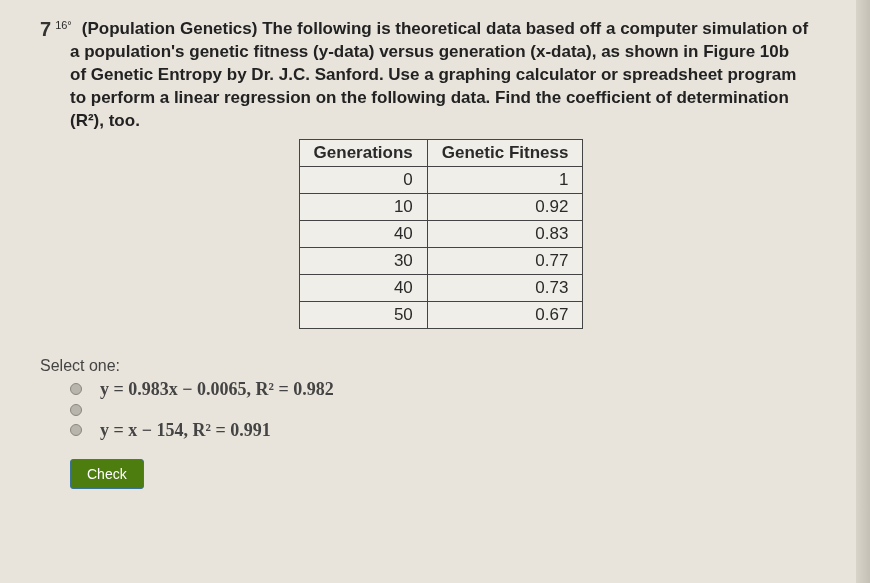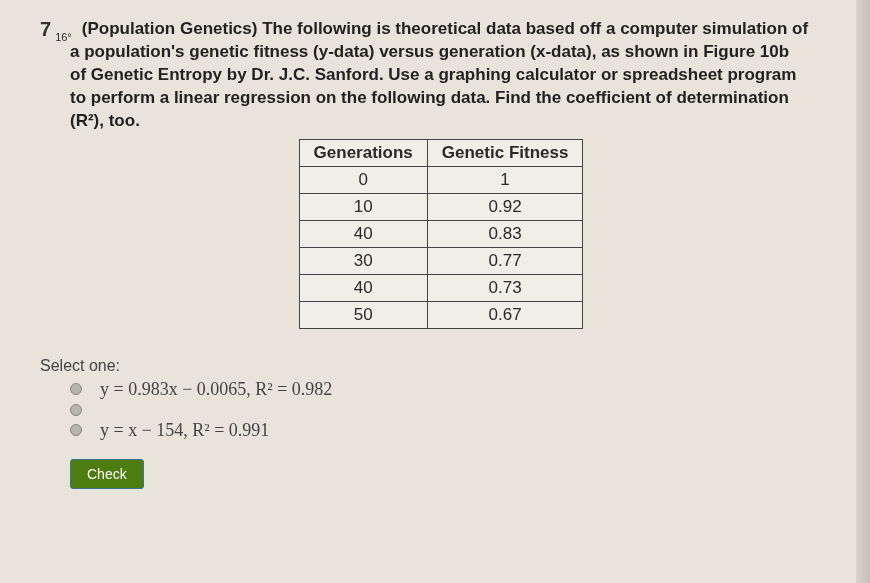--- a/index.html
+++ b/index.html
@@ -22,21 +22,21 @@
   }
   .q-num {
     font-size: 20px;
     font-weight: 600;
     color: #333;
     flex-shrink: 0;
   }
   .q-sub {
     font-size: 11px;
     position: relative;
-    top: 13px;
+    top: 1px;
     margin-left: -2px;
   }
   .q-text {
     font-size: 17px;
     font-weight: 700;
     line-height: 1.35;
     color: #222;
     padding-left: 4px;
   }
   .q-text-indent {
@@ -47,21 +47,21 @@
     justify-content: center;
     margin-top: 6px;
   }
   table.data {
     border-collapse: collapse;
     background: #efeee8;
   }
   table.data th, table.data td {
     border: 1px solid #444;
     padding: 3px 14px;
-    text-align: center;
+    text-align: right;
     font-size: 17px;
   }
   table.data th {
     font-weight: 600;
   }
   .select-one {
     margin-top: 28px;
     font-size: 16px;
     color: #444;
   }
@@ -70,20 +70,21 @@
     padding-left: 30px;
   }
   .opt {
     display: flex;
     align-items: center;
     gap: 18px;
     margin: 4px 0;
     font-family: "Times New Roman", serif;
     font-size: 18px;
     color: #444;
+    font-weight: bold;
   }
   .radio {
     width: 12px;
     height: 12px;
     border-radius: 50%;
     background: #b8b5ad;
     border: 1px solid #8a8780;
     flex-shrink: 0;
   }
   .check-btn {

